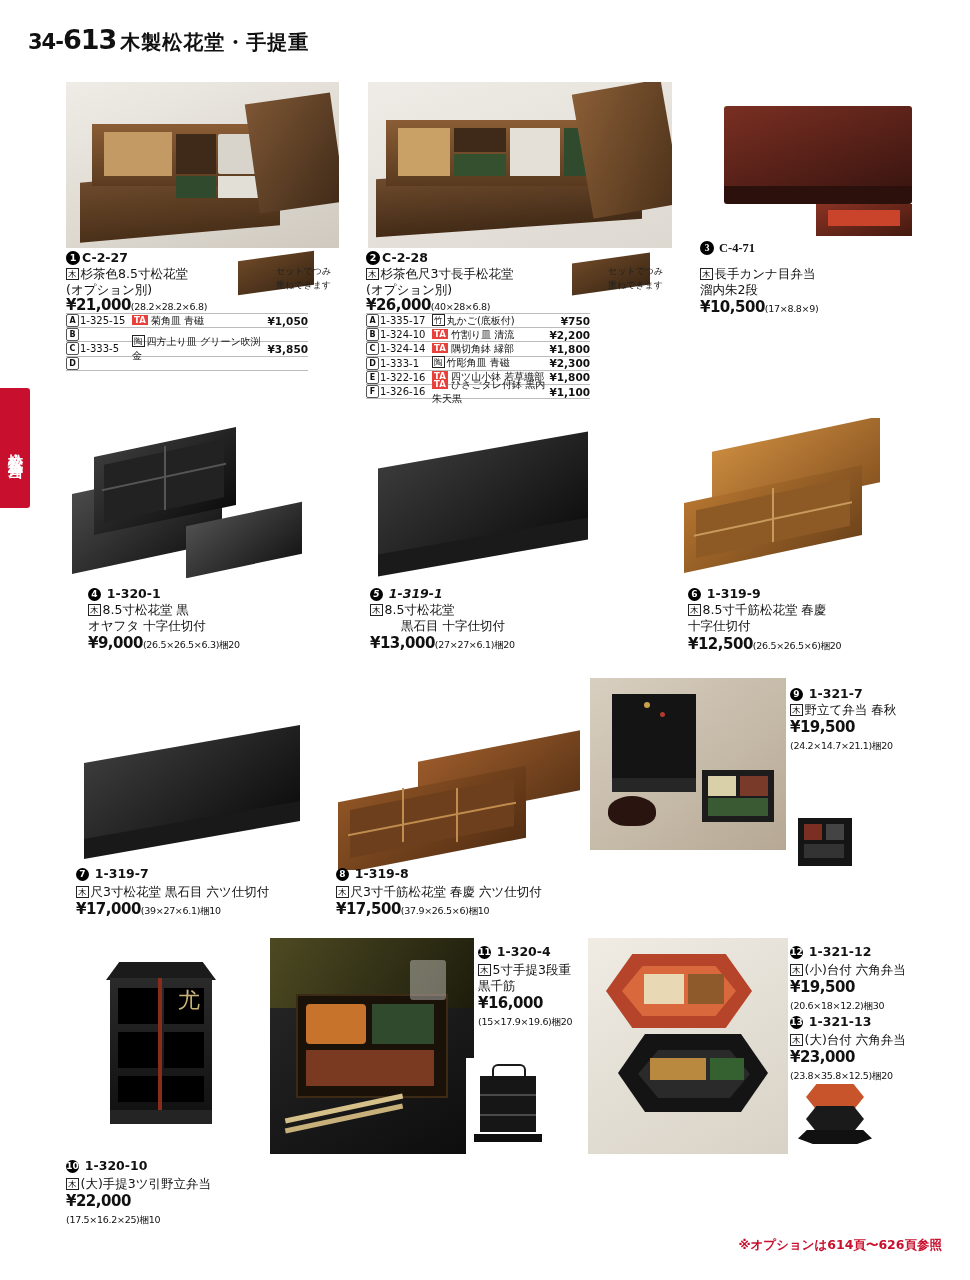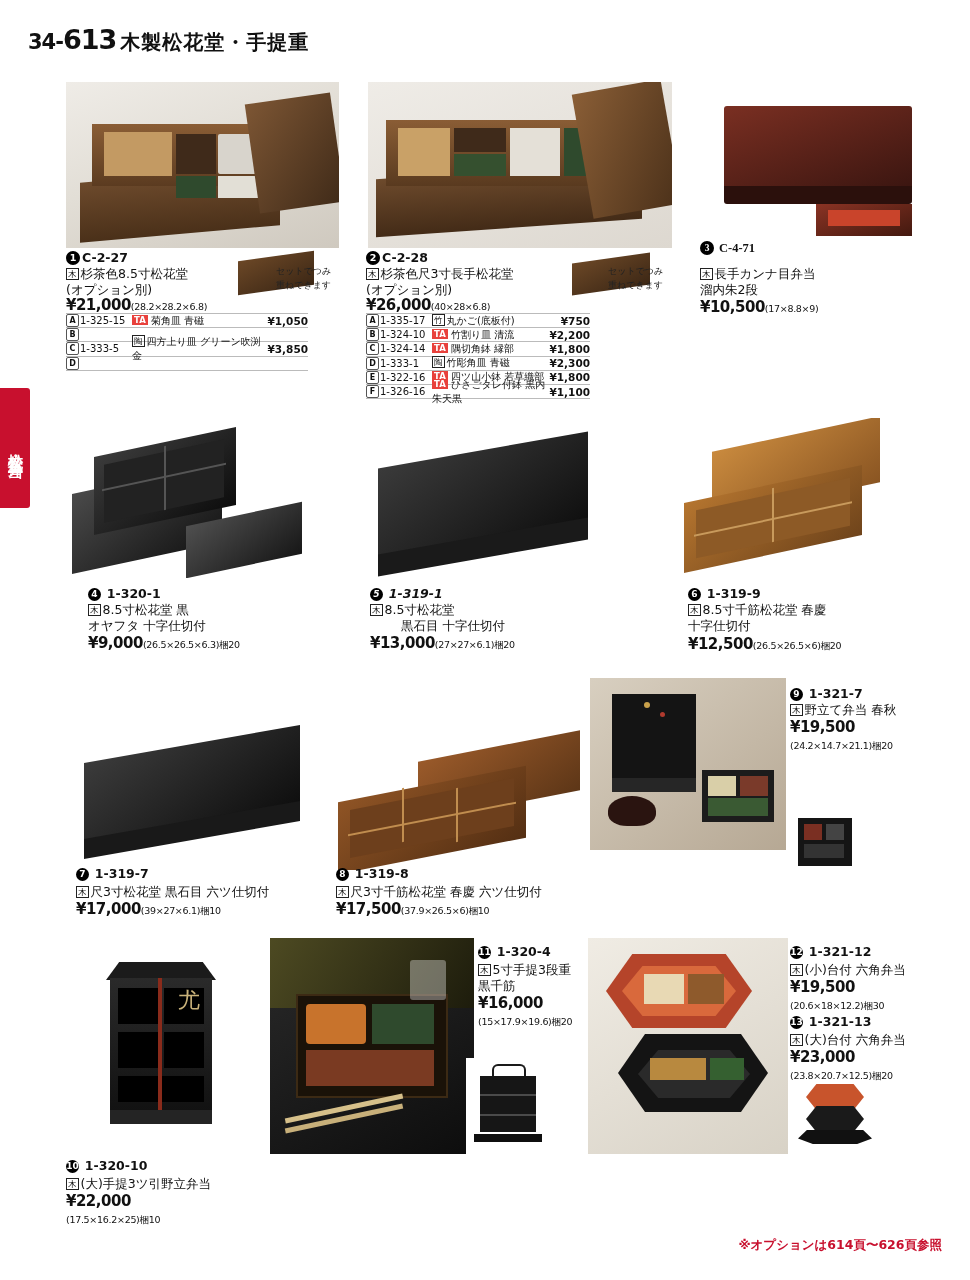--- a/index.html
+++ b/index.html
@@ -470,21 +470,21 @@
   <div class="t" style="left:790px;top:1014px;">
     <span class="cnum">13</span>&nbsp;<span class="code">1-321-13</span>
   </div>
   <div class="t name" style="left:790px;top:1032px;">
     <span class="mk">木</span><span>(大)台付 六角弁当</span>
   </div>
   <div class="t" style="left:790px;top:1050px;">
     <span class="price">¥23,000</span>
   </div>
   <div class="t" style="left:790px;top:1068px;">
-    <span class="dim">(23.8×20.7×12.5)</span><span class="dim">梱20</span>
+    <span class="dim">(23.8×35.8×12.5)</span><span class="dim">梱20</span>
   </div>
 
   <div class="t" style="left:66px;top:1158px;">
     <span class="cnum">10</span>&nbsp;<span class="code">1-320-10</span>
   </div>
   <div class="t name" style="left:66px;top:1176px;">
     <span class="mk">木</span><span>(大)手提3ツ引野立弁当</span>
   </div>
   <div class="t" style="left:66px;top:1194px;">
     <span class="price">¥22,000</span>

